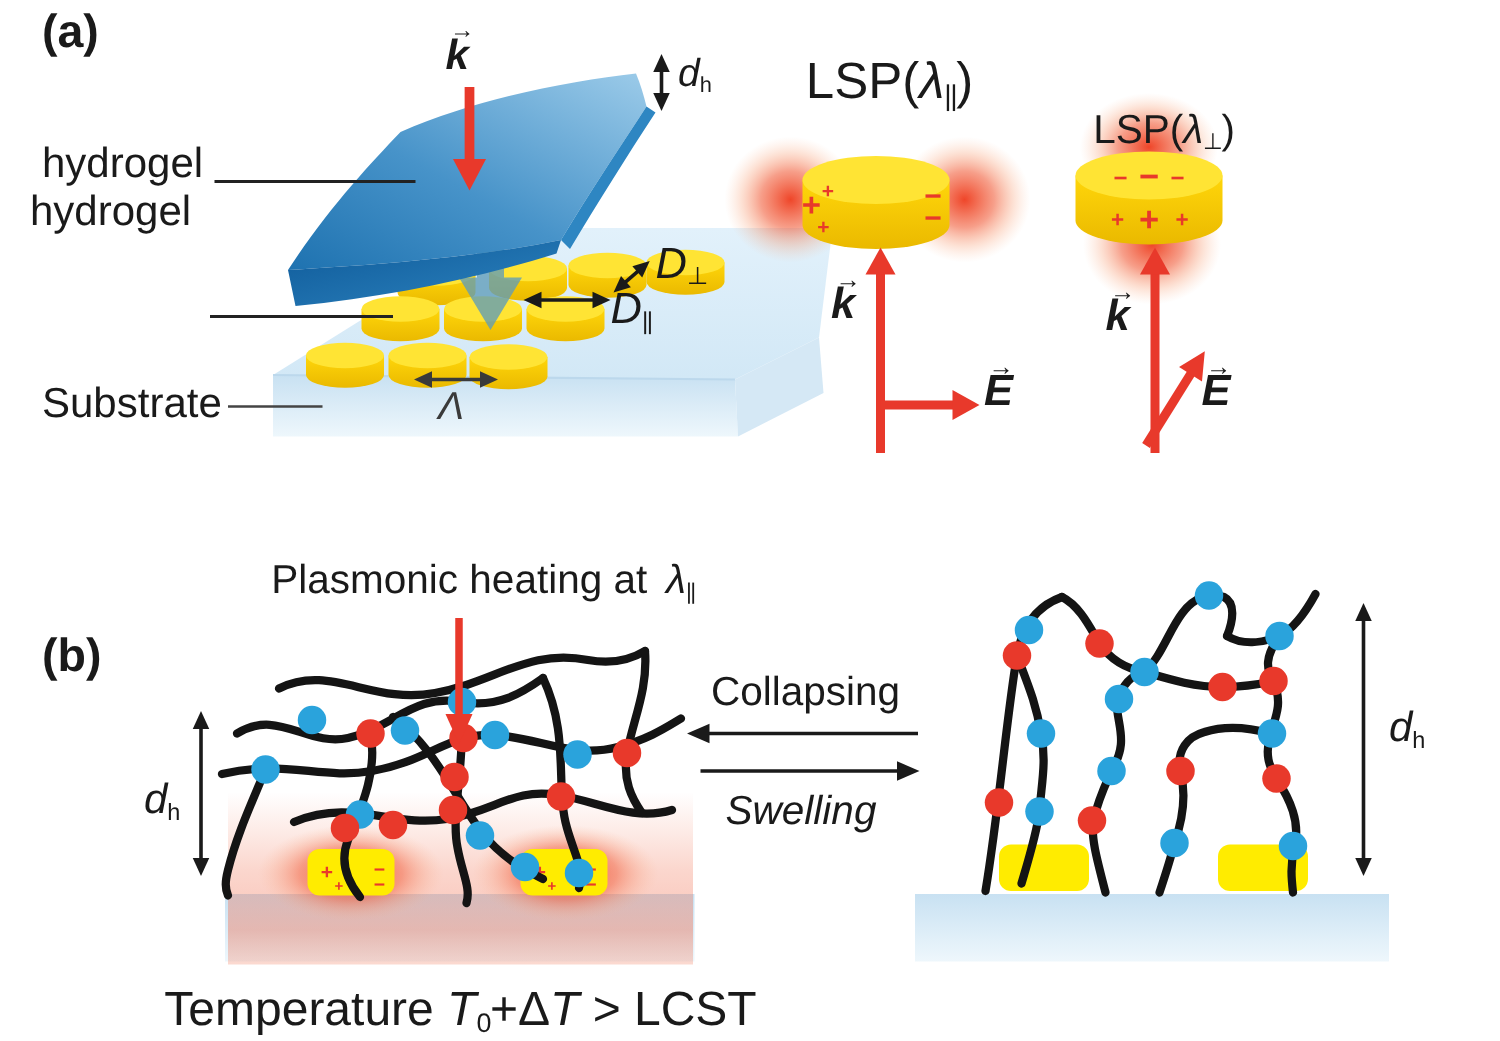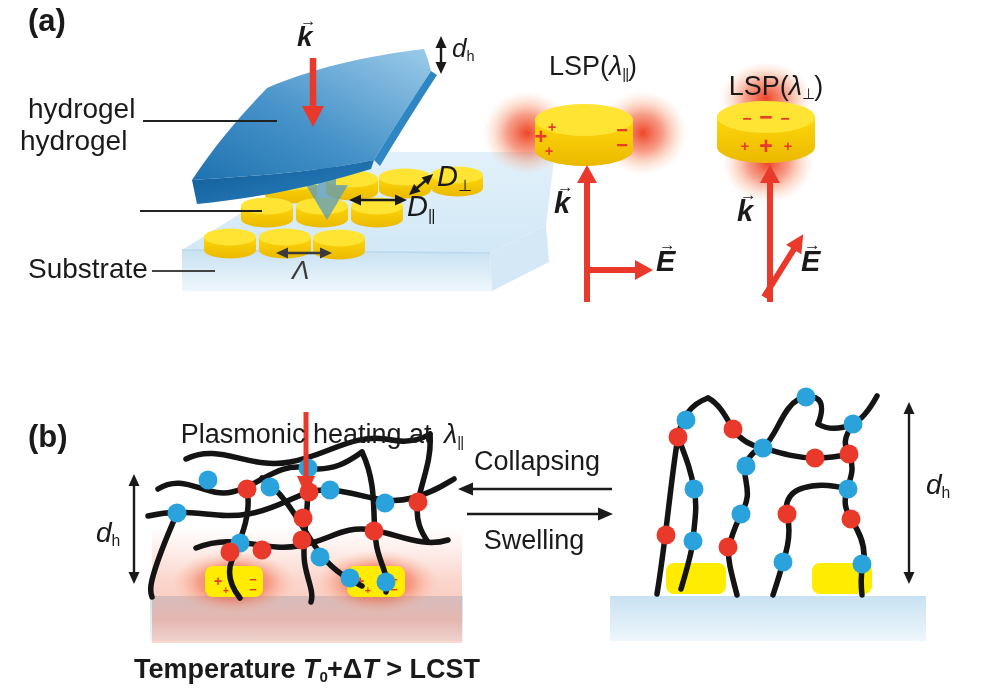--- a/index.html
+++ b/index.html
@@ -7,21 +7,21 @@
        font-family:"Liberation Sans",sans-serif;color:#1a1a1a;}
   #art{position:absolute;left:0;top:0;}
   .lbl{position:absolute;white-space:nowrap;line-height:1.08;color:#1a1a1a;}
   .panel-tag{font-size:31px;font-weight:bold;}
   .layer{font-size:28px;}
   .ctr{transform:translateX(-50%);}
   .it{font-style:italic;}
   .sub{font-size:0.56em;vertical-align:-0.28em;letter-spacing:-1px;}
   .vec{position:relative;display:inline-block;font-style:italic;font-weight:600;}
   .vec .arr{position:absolute;top:-0.62em;left:0.18em;font-size:0.58em;font-style:normal;font-weight:bold;}
-  .caption{font-size:27px;font-weight:bold;}
+  .caption{font-size:32px;}
   .mid-word{font-size:27px;text-align:right;}
   svg text{font-family:"Liberation Sans",sans-serif;}
 </style>
 </head>
 <body>
 
 <div id="fig">
 
 <svg id="art" width="1000" height="694" viewBox="0 0 1000 694">
   <defs>
@@ -335,45 +335,45 @@
 </div>
 
 <div class="lbl it" style="left:437px;top:161px;font-size:29px;">
   <span>D</span><span class="sub" style="font-style:normal;">⊥</span>
 </div>
 <div class="lbl it" style="left:407px;top:191px;font-size:29px;">
   <span>D</span><span class="sub" style="font-style:normal;">||</span>
 </div>
 <div class="lbl it" style="left:292px;top:256px;font-size:26px;color:#3a3a3a;">Λ</div>
 
-<div class="lbl ctr" style="left:593px;top:52px;font-size:27px;">
+<div class="lbl ctr" style="left:593px;top:36px;font-size:34px;">
   <span>LSP(</span><span class="it">λ</span><span class="sub">||</span><span>)</span>
 </div>
 <div class="lbl ctr" style="left:776px;top:36px;font-size:27px;margin-top:36px;">
   <span>LSP(</span><span class="it">λ</span><span class="sub">⊥</span><span>)</span>
 </div>
 
 <div class="lbl" style="left:554px;top:188px;font-size:29px;">
   <span class="vec"><span class="arr">→</span><span>k</span></span>
 </div>
 <div class="lbl" style="left:656px;top:246px;font-size:29px;">
   <span class="vec"><span class="arr">→</span><span>E</span></span>
 </div>
 <div class="lbl" style="left:737px;top:196px;font-size:29px;">
   <span class="vec"><span class="arr">→</span><span>k</span></span>
 </div>
 <div class="lbl" style="left:801px;top:246px;font-size:29px;">
   <span class="vec"><span class="arr">→</span><span>E</span></span>
 </div>
 
-<div class="lbl ctr" style="left:322px;top:372px;font-size:27px;margin-top:48px;">
+<div class="lbl ctr" style="left:322px;top:372px;font-size:27px;">
   <span>Plasmonic heating at </span><span class="it" style="margin-left:5px;">λ</span><span class="sub">||</span>
 </div>
 <div class="lbl ctr mid-word" style="left:537px;top:447px;">Collapsing</div>
-<div class="lbl ctr mid-word" style="left:534px;top:526px;">Swelling</div>
+<div class="lbl ctr mid-word" style="left:534px;top:526px;font-style:italic;">Swelling</div>
 
 <div class="lbl it" style="left:96px;top:518px;font-size:28px;">
   <span>d</span><span class="sub" style="font-style:normal;">h</span>
 </div>
 <div class="lbl it" style="left:926px;top:470px;font-size:28px;">
   <span>d</span><span class="sub" style="font-style:normal;">h</span>
 </div>
 
 <div class="lbl ctr caption" style="left:307px;top:655px;">
   <span>Temperature </span><span class="it">T</span><span class="sub">0</span><span>+Δ</span><span class="it">T</span><span> &gt; LCST</span>

